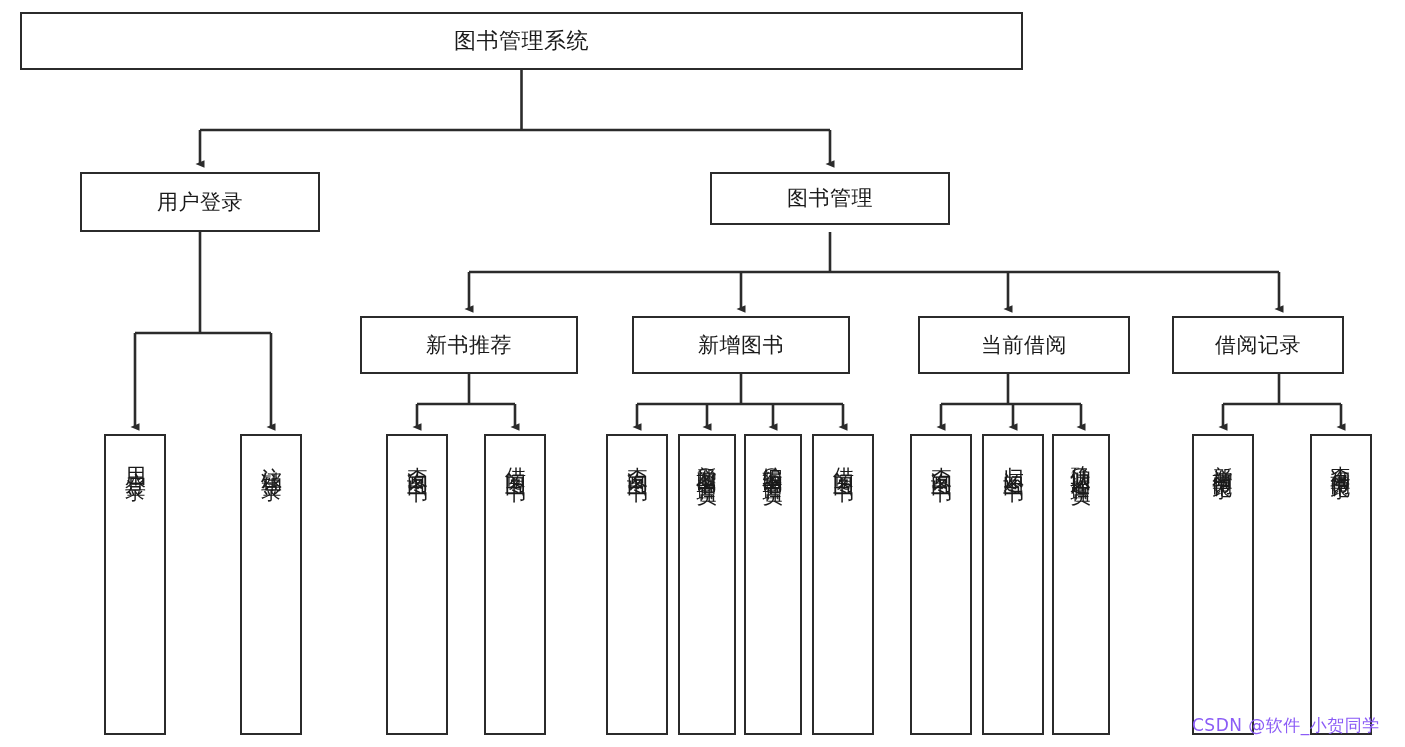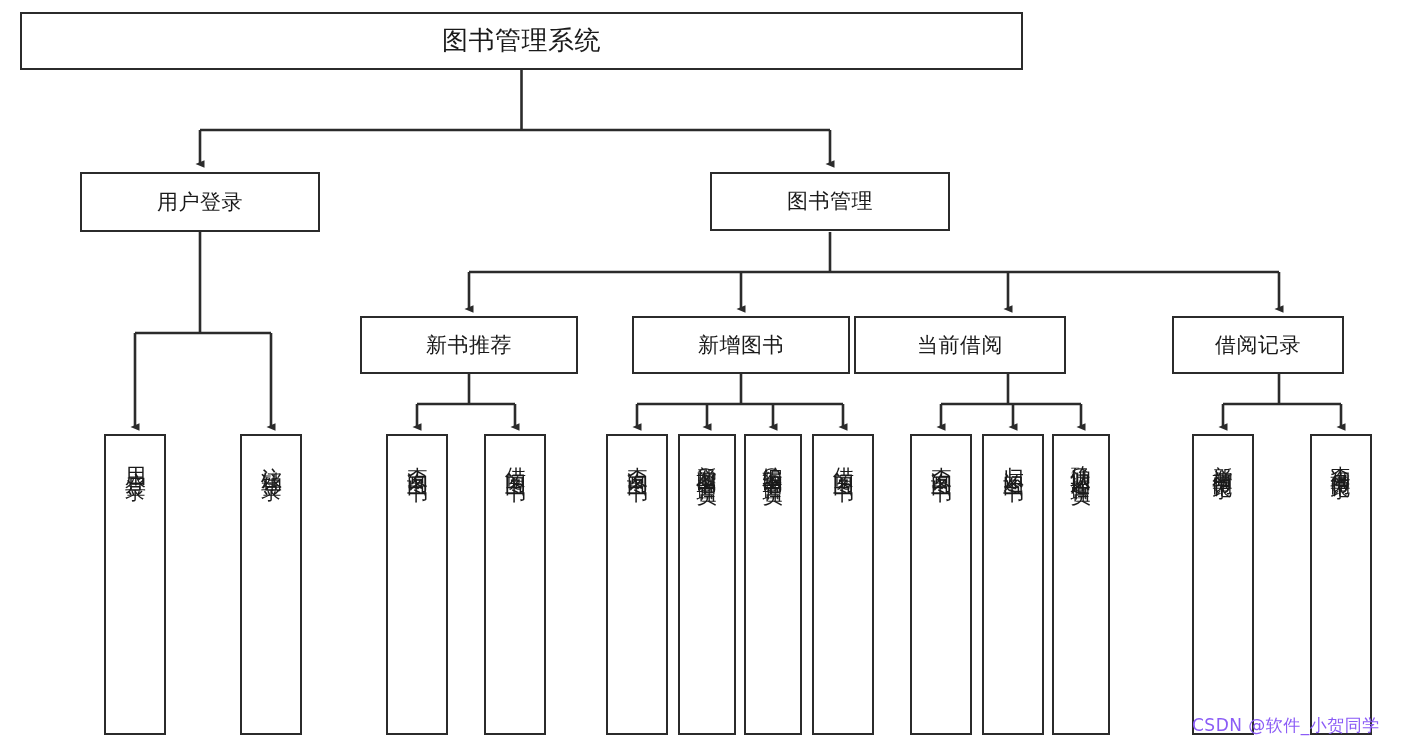--- a/index.html
+++ b/index.html
@@ -18,21 +18,21 @@
     color:#1a1a1a;
   }
   .node .lbl{
     display:block;
     text-align:center;
     line-height:1.05;
     white-space:nowrap;
   }
   
   .node.h .lbl{font-size:21px;letter-spacing:0.5px;}
-  .node.root .lbl{font-size:26px;text-align:center;}
+  .node.root .lbl{font-size:22px;text-align:center;}
   
   .node.v{align-items:flex-start;padding-top:14px;}
   .node.v .lbl{
     writing-mode:vertical-rl;
     text-orientation:upright;
     font-size:21px;
     letter-spacing:5px;
     line-height:1;
   }
   .node.v.tight .lbl{letter-spacing:3px;font-size:20px;}
@@ -101,31 +101,31 @@
     </g>
   </svg>
 
   <div class="node h root" style="left:20px;top:12px;width:1003px;height:58px;">
     <span class="lbl">图书管理系统</span>
   </div>
 
   <div class="node h" style="left:80px;top:172px;width:240px;height:60px;">
     <span class="lbl">用户登录</span>
   </div>
-  <div class="node h" style="left:710px;top:172px;width:240px;height:59px;">
+  <div class="node h" style="left:710px;top:172px;width:240px;height:53px;">
     <span class="lbl">图书管理</span>
   </div>
 
   <div class="node h" style="left:360px;top:316px;width:218px;height:58px;justify-content:center;">
     <span class="lbl">新书推荐</span>
   </div>
   <div class="node h" style="left:632px;top:316px;width:218px;height:58px;">
     <span class="lbl">新增图书</span>
   </div>
-  <div class="node h" style="left:854px;top:316px;width:212px;height:58px;">
+  <div class="node h" style="left:918px;top:316px;width:212px;height:58px;">
     <span class="lbl">当前借阅</span>
   </div>
   <div class="node h" style="left:1172px;top:316px;width:172px;height:58px;">
     <span class="lbl">借阅记录</span>
   </div>
 
   <div class="node v" style="left:104px;top:434px;width:62px;height:301px;">
     <span class="lbl">用户登录</span>
   </div>
   <div class="node v" style="left:240px;top:434px;width:62px;height:301px;">

